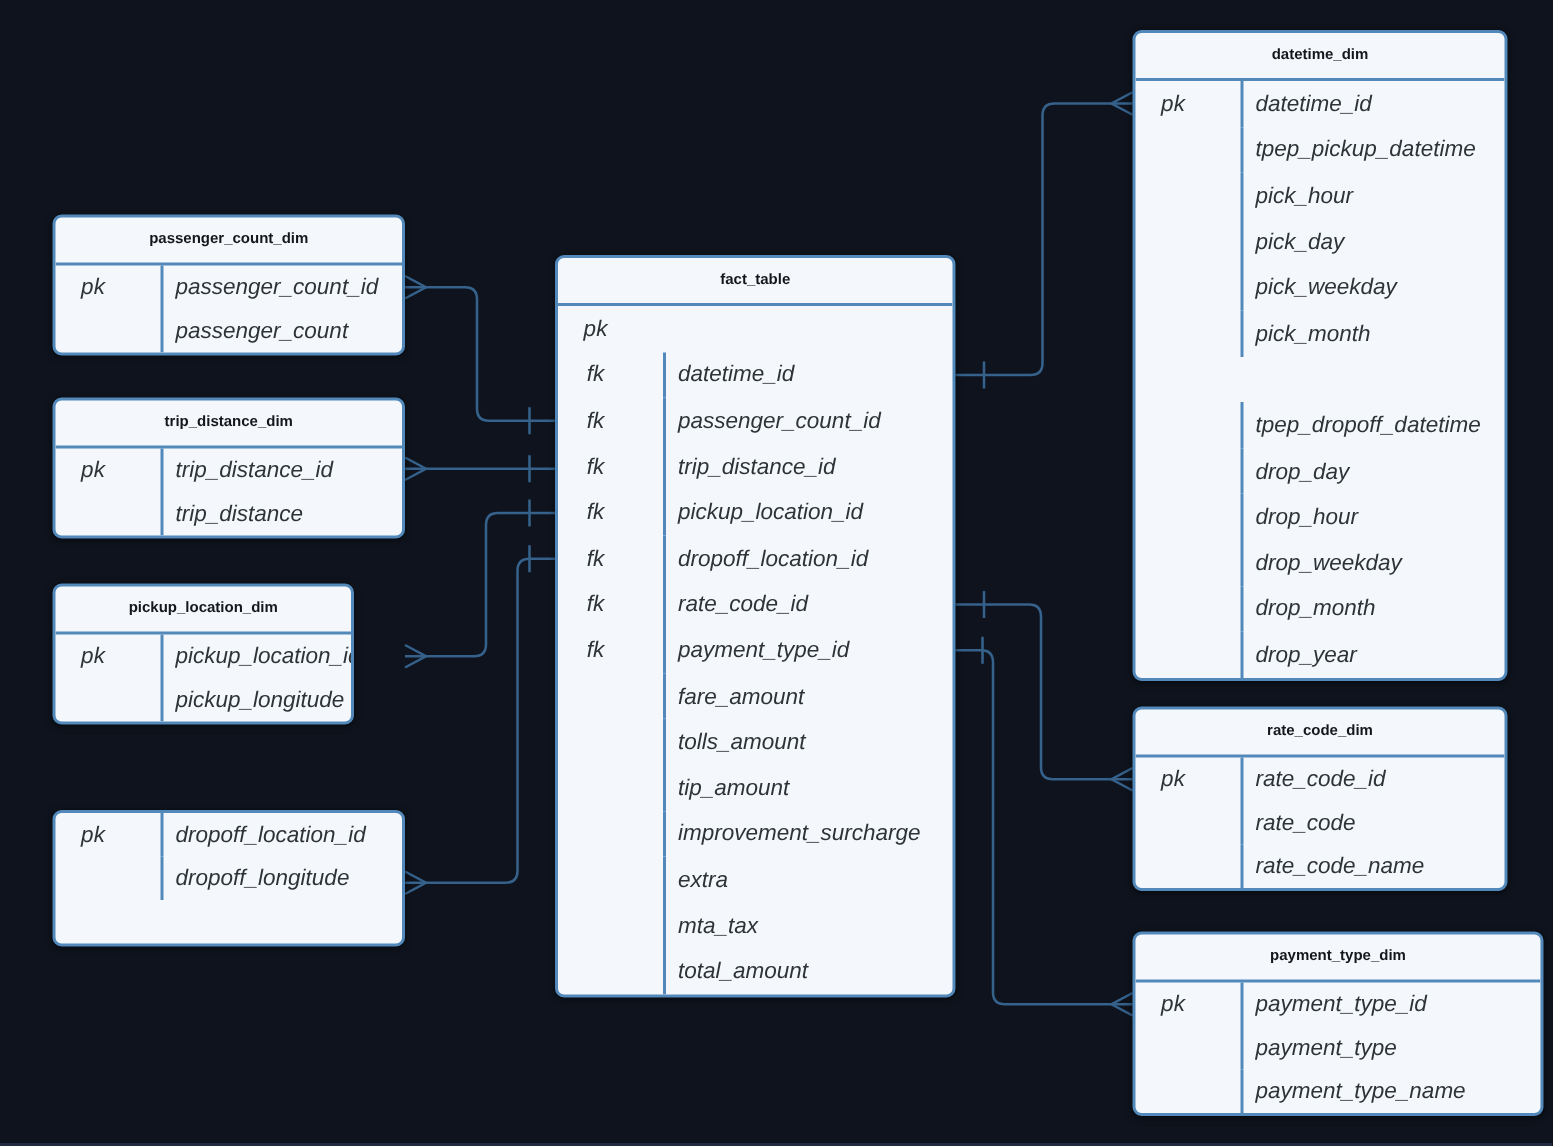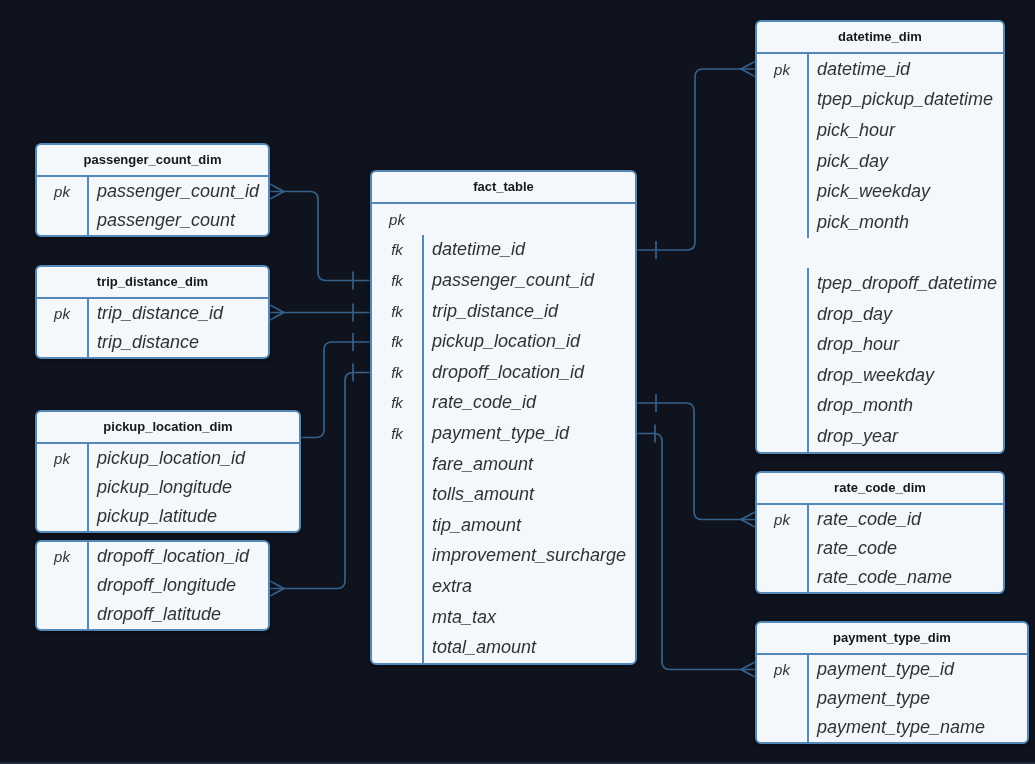--- a/index.html
+++ b/index.html
@@ -18,35 +18,35 @@
   #edges{position:absolute;left:0;top:0;width:1035px;height:764px;}
   #edges path{stroke:var(--connector);stroke-width:1.7;fill:none;}
   .tbl{
     position:absolute;background:var(--table-fill);
     border:2px solid var(--table-border);border-radius:6px;
     box-sizing:border-box;overflow:hidden;
     box-shadow:0 1px 4px rgba(0,0,0,0.55);
   }
   .tbl-title{
     height:30px;line-height:30px;text-align:center;font-weight:bold;
-    font-size:13px;color:var(--title-text);
+    font-size:10px;color:var(--title-text);
     border-bottom:2px solid var(--table-border);
     white-space:nowrap;
   }
   .row{display:flex;height:30.6px;align-items:center;font-style:italic;}
   .sm .row{height:29px;}
   .key{
     width:50px;flex:0 0 50px;text-align:center;font-size:15px;
     color:var(--field-text);align-self:stretch;display:flex;
     align-items:center;justify-content:center;
   }
   .fld{
     flex:1;border-left:2px solid var(--table-border);padding-left:8px;
-    font-size:18px;color:var(--field-text);white-space:nowrap;
-    align-self:stretch;display:flex;align-items:center;
+    font-size:15px;color:var(--field-text);white-space:nowrap;
+    align-self:stretch;display:flex;align-items:center;margin-left:20px;
   }
   .bottom-edge{
     position:absolute;left:0;bottom:0;width:100%;height:2px;
     background:#253046;opacity:.85;
   }
 </style>
 </head>
 <body>
 
 <div id="canvas">
@@ -106,48 +106,43 @@
     <div class="row">
       <div class="key">pk</div>
       <div class="fld">trip_distance_id</div>
     </div>
     <div class="row">
       <div class="key"></div>
       <div class="fld">trip_distance</div>
     </div>
   </div>
 
-  <div class="tbl sm" style="left:35px;top:410px;width:266px">
+  <div class="tbl sm" style="left:35px;top:389px;width:201px">
     <div class="tbl-title">pickup_location_dim</div>
     <div class="row">
       <div class="key">pk</div>
       <div class="fld">pickup_location_id</div>
     </div>
     <div class="row">
       <div class="key"></div>
       <div class="fld">pickup_longitude</div>
     </div>
-    <div class="row">
-      <div class="key"></div>
-      <div class="fld">pickup_latitude</div>
-    </div>
   </div>
 
   <div class="tbl sm" style="left:35px;top:540px;width:235px">
     <div class="row">
       <div class="key">pk</div>
       <div class="fld">dropoff_location_id</div>
     </div>
     <div class="row">
       <div class="key"></div>
       <div class="fld">dropoff_longitude</div>
     </div>
     <div class="row">
       <div class="key"></div>
-      <div class="fld">dropoff_latitude</div>
     </div>
   </div>
 
   <div class="tbl" style="left:370px;top:170px;width:267px">
     <div class="tbl-title">fact_table</div>
     <div class="row">
       <div class="key">pk</div>
     </div>
     <div class="row">
       <div class="key">fk</div>

